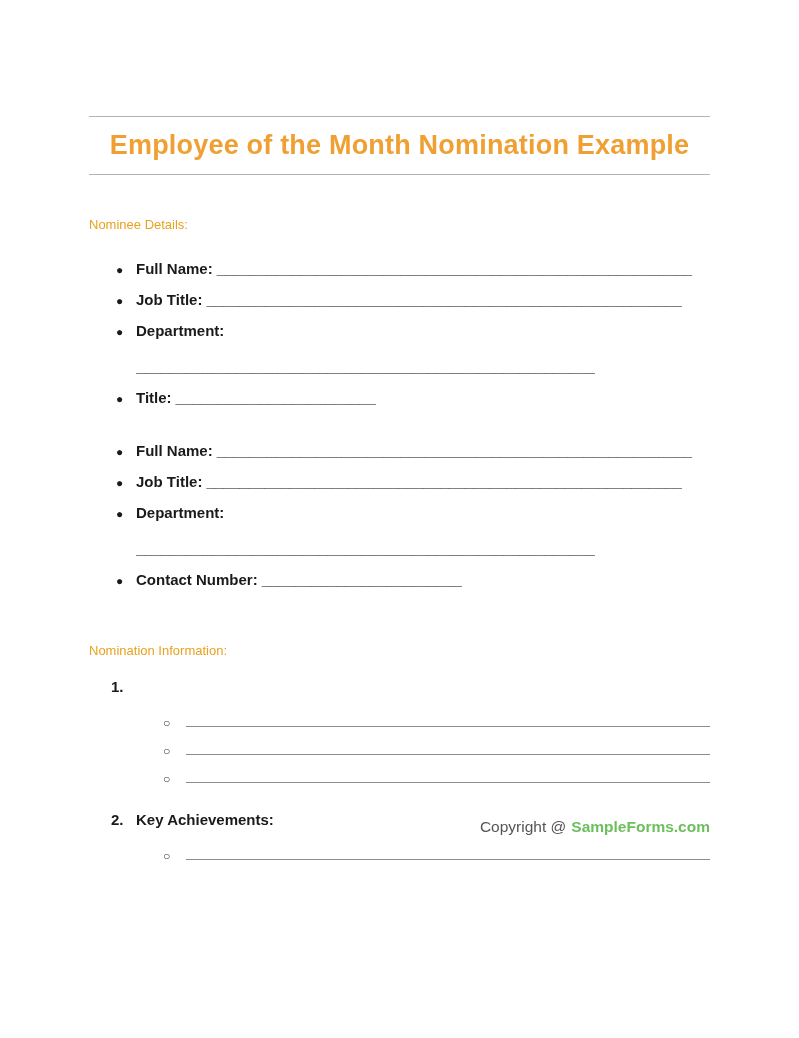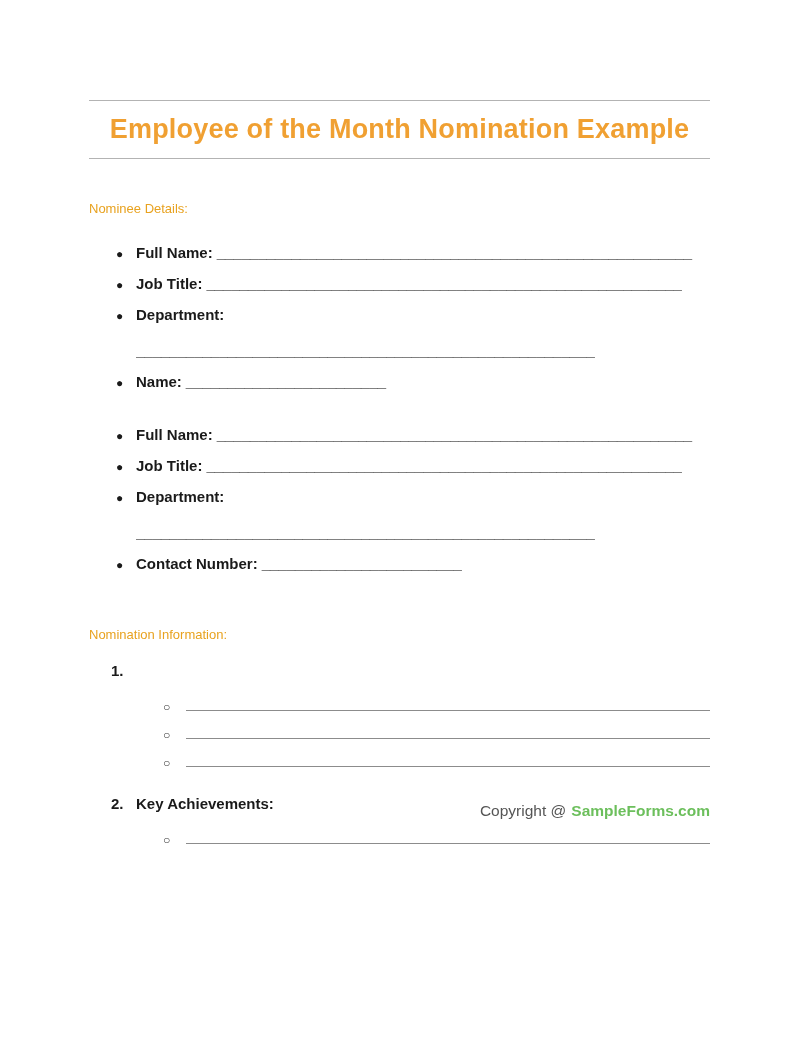--- a/index.html
+++ b/index.html
@@ -4,21 +4,21 @@
 <style>
   html, body {
     margin: 0;
     padding: 0;
     background: #ffffff;
   }
   .page {
     position: relative;
     width: 799px;
     height: 848px;
-    margin: 0 auto;
+    margin: 16px auto;
     background: #ffffff;
     font-family: "Liberation Sans", sans-serif;
     color: #1a1a1a;
     overflow: hidden;
   }
   .rule {
     border: 0;
     border-top: 1px solid #b3b3b3;
     margin: 0 89px;
     height: 0;
@@ -136,21 +136,21 @@
         <span class="bullet">●</span>
         <span class="field-text"><span class="label">Job Title:</span><span class="blank">_________________________________________________________</span></span>
       </div>
       <div class="bullet-item">
         <span class="bullet">●</span>
         <span class="field-text"><span class="label">Department:</span></span>
       </div>
       <div class="continuation">_______________________________________________________</div>
       <div class="bullet-item">
         <span class="bullet">●</span>
-        <span class="field-text"><span class="label">Name:</span><span class="blank">________________________</span></span>
+        <span class="field-text"><span class="label">Title:</span><span class="blank">________________________</span></span>
       </div>
     </div>
 
     <div class="bullet-list">
       <div class="bullet-item">
         <span class="bullet">●</span>
         <span class="field-text"><span class="label">Full Name:</span><span class="blank">_________________________________________________________</span></span>
       </div>
       <div class="bullet-item">
         <span class="bullet">●</span>

